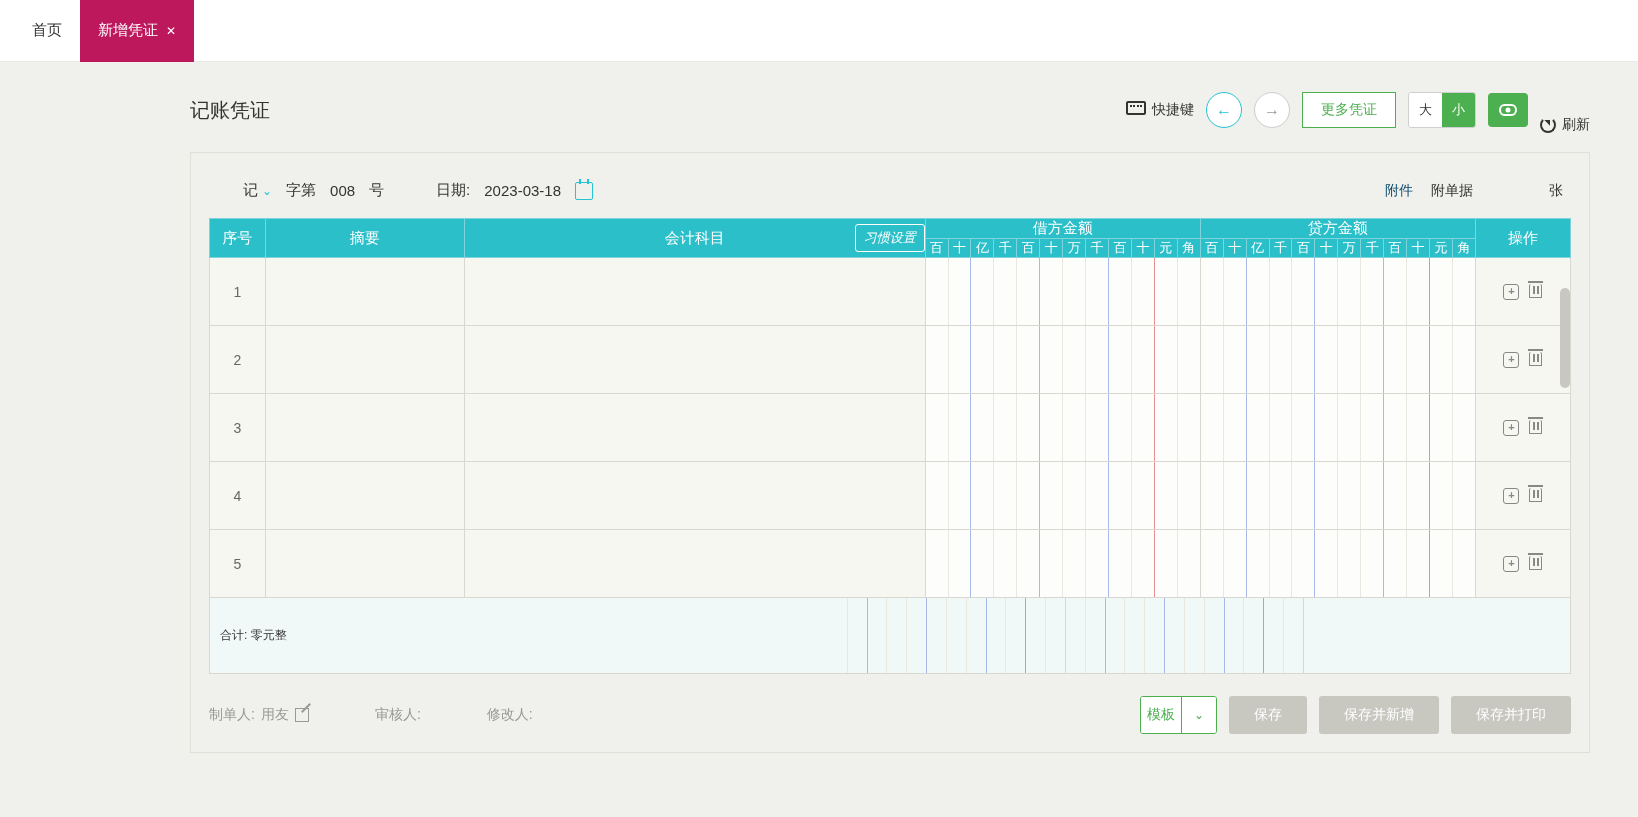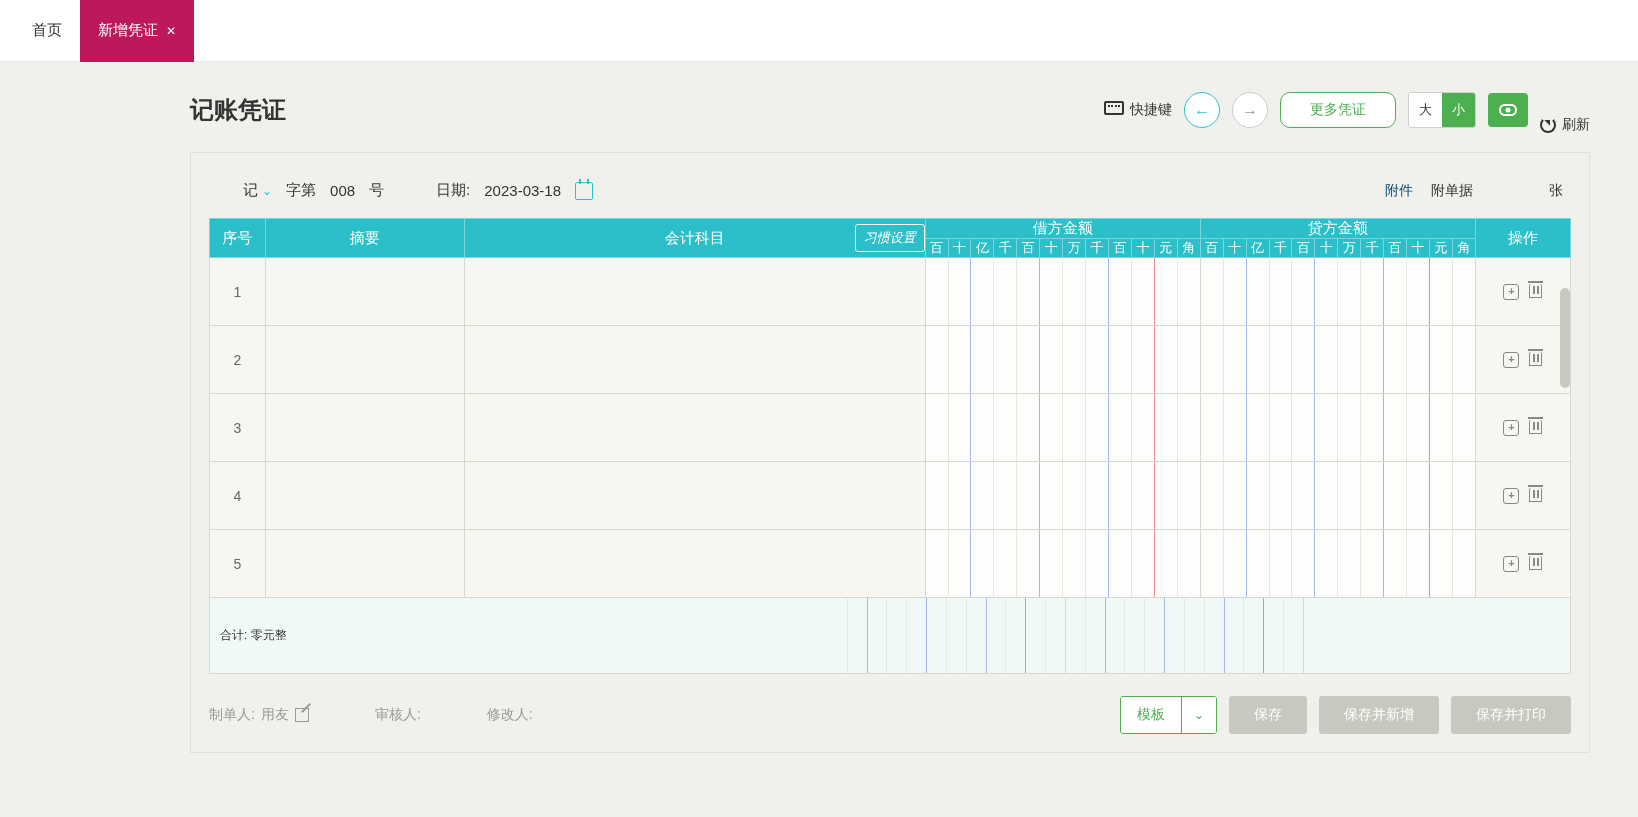--- a/index.html
+++ b/index.html
@@ -6,31 +6,31 @@
 body { font-family: "Microsoft YaHei", Arial, sans-serif; background: #f0f1ec; font-size: 14px; color: #333; }
 
 .top-tabs { background: #fff; height: 62px; display: flex; align-items: center; padding-left: 14px; border-bottom: 1px solid #e8e8e8; }
 .tab { padding: 0 18px; height: 62px; display: flex; align-items: center; font-size: 15px; cursor: pointer; }
 .tab.inactive { color: #333; }
 .tab.active { background: #be185d; color: #fff; }
 .tab-close { margin-left: 8px; font-size: 12px; }
 
 .page-wrap { padding: 24px 48px 24px 190px; }
 .page-header { display: flex; align-items: center; justify-content: space-between; margin-bottom: 18px; }
-.page-title { font-size: 24px; font-weight: 700; color: #333; }
+.page-title { font-size: 20px; font-weight: 400; color: #333; }
 .header-actions { display: flex; align-items: center; gap: 12px; }
 
 .shortcut { display: flex; align-items: flex-start; gap: 6px; color: #333; cursor: pointer; }
 .shortcut-icon { width: 20px; height: 14px; border: 2px solid #333; border-radius: 2px; position: relative; }
 .shortcut-icon::after { content: ""; position: absolute; inset: 2px; border-top: 2px dotted #333; }
 
 .nav-btn { width: 36px; height: 36px; border-radius: 50%; border: 1.5px solid #ccc; display: flex; align-items: center; justify-content: center; background: #fff; cursor: pointer; color: #999; font-size: 16px; }
 .nav-btn.prev { border-color: #26c3d0; color: #26c3d0; }
 
-.more-btn { border: 1px solid #4caf50; color: #4caf50; background: #fff; padding: 8px 29px; border-radius: 10px; cursor: pointer; font-size: 14px; }
+.more-btn { border: 1px solid #4caf50; color: #4caf50; background: #fff; padding: 8px 18px; border-radius: 0; cursor: pointer; font-size: 14px; }
 
 .size-toggle { display: flex; border: 1px solid #d0d0d0; border-radius: 3px; overflow: hidden; }
 .size-opt { padding: 8px 10px; cursor: pointer; background: #fff; font-size: 13px; }
 .size-opt.active { background: #4caf50; color: #fff; }
 
 .eye-btn { width: 40px; height: 34px; border-radius: 4px; background: #4caf50; display: flex; align-items: center; justify-content: center; cursor: pointer; }
 .eye-icon { width: 18px; height: 12px; border: 2px solid #fff; border-radius: 60% / 100%; position: relative; }
 .eye-icon::after { content: ""; position: absolute; width: 5px; height: 5px; background: #fff; border-radius: 50%; top: 50%; left: 50%; transform: translate(-50%, -50%); }
 
 .refresh { display: flex; align-items: center; gap: 6px; cursor: pointer; color: #333; margin-top: 30px; }
@@ -85,21 +85,21 @@
 
 .footer-row { display: flex; align-items: center; justify-content: space-between; padding-top: 22px; }
 .footer-left { display: flex; gap: 66px; color: #999; font-size: 14px; }
 .footer-left .person { display: flex; align-items: center; gap: 6px; }
 .edit-icon { width: 14px; height: 14px; border: 1.5px solid #999; position: relative; }
 .edit-icon::after { content:""; position: absolute; width: 12px; height: 2px; background: #999; top: -2px; right: -4px; transform: rotate(-45deg); }
 
 .footer-right { display: flex; gap: 12px; }
 .btn { padding: 9px 24px; border-radius: 3px; font-size: 14px; cursor: pointer; border: 1px solid transparent; }
 .btn-template { display: flex; align-items: stretch; border: 1px solid #4caf50; border-radius: 3px; overflow: hidden; }
-.btn-template .tlabel { padding: 9px 16px; color: #4caf50; background: #fff; }
+.btn-template .tlabel { padding: 9px 6px; color: #4caf50; background: #fff; }
 .btn-template .tarrow { padding: 9px 12px; color: #4caf50; background: #fff; border-left: 1px solid #4caf50; font-size: 12px; display: flex; align-items: center;}
 .btn-disabled { background: #c8c8c0; color: #fff; }
 
 col.idx { width: 48px; }
 col.summary { width: 172px; }
 col.account { width: 398px; }
 col.digit { width: 19.8px; }
 col.action { width: 82px; }
 </style>
 </head>

